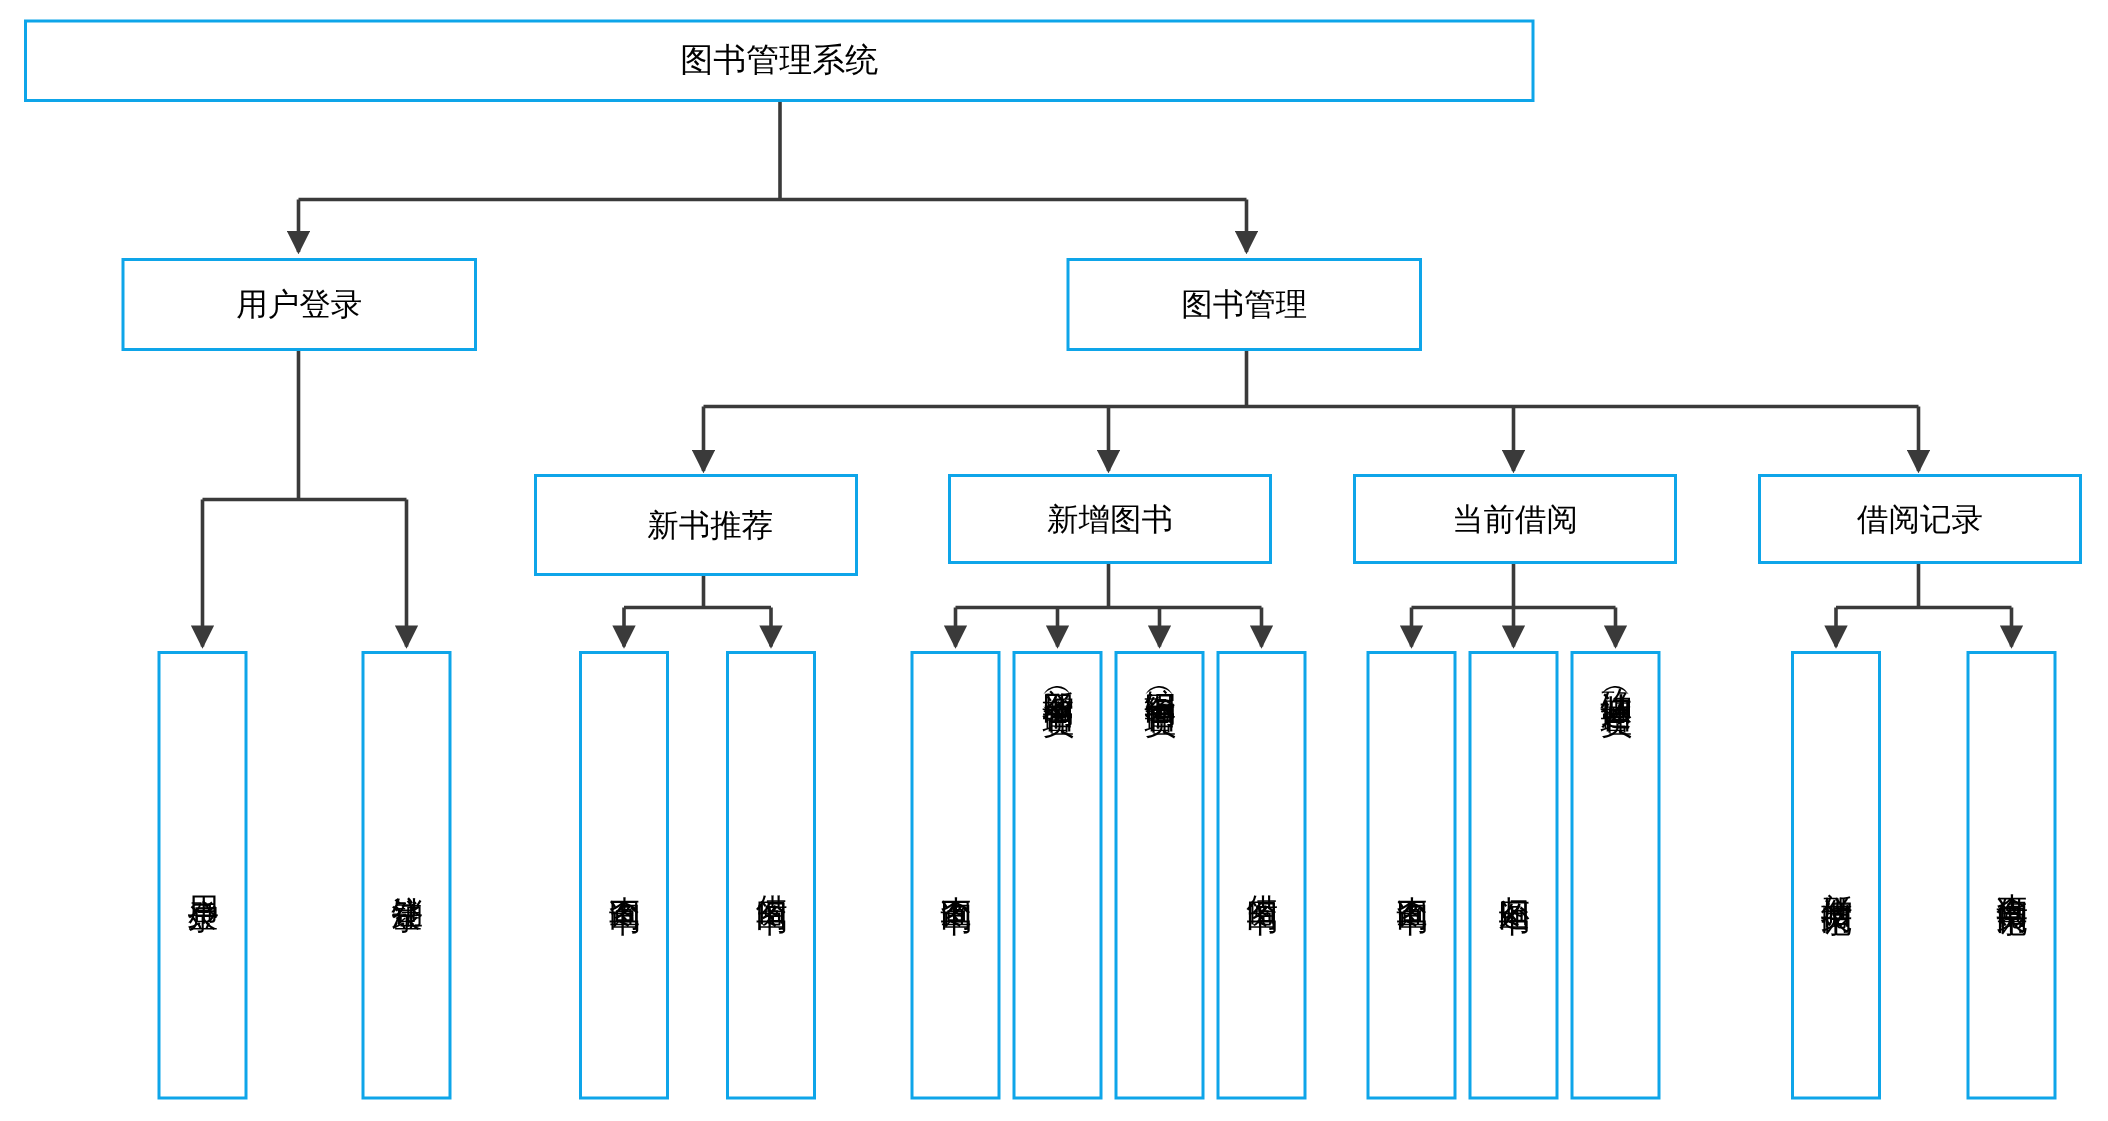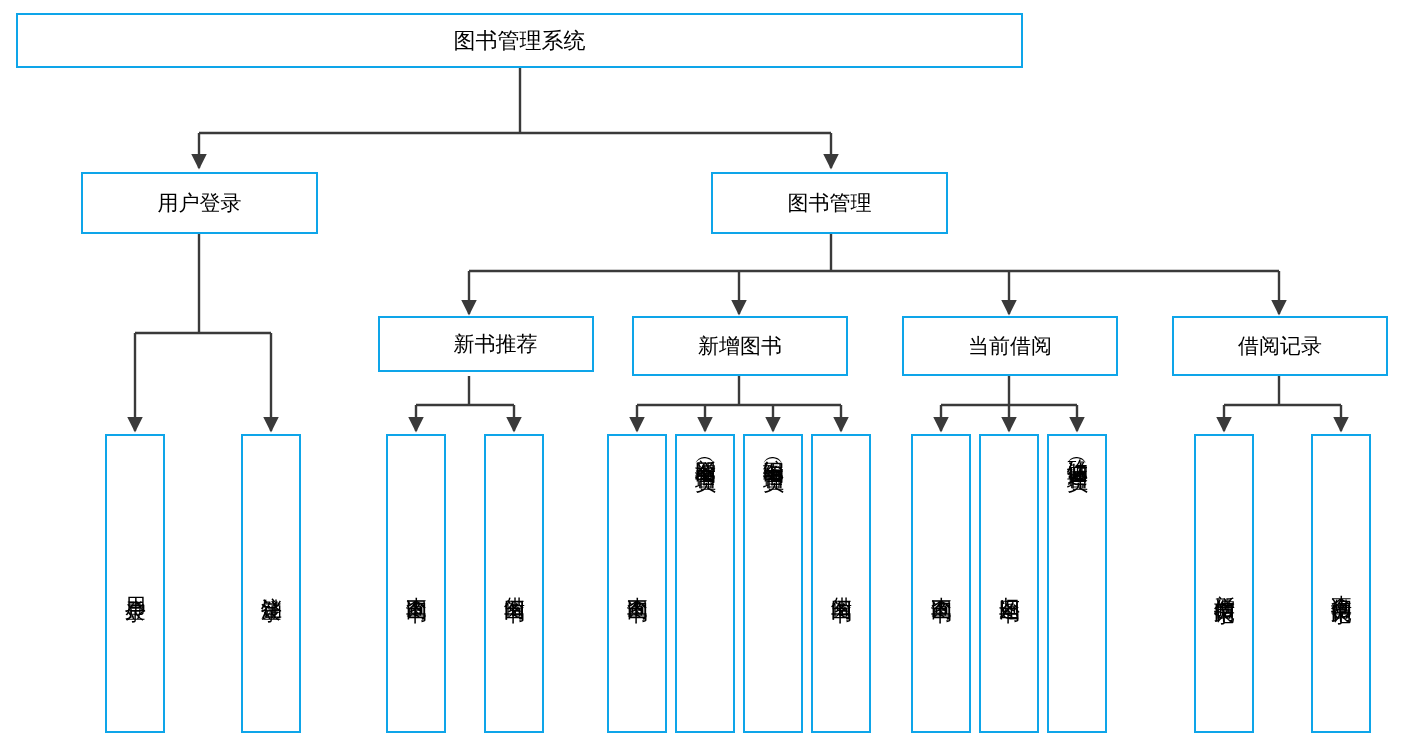--- a/index.html
+++ b/index.html
@@ -138,21 +138,21 @@
     <span class="label">图书管理系统</span>
   </div>
 
   <div class="node horiz" style="left:81px; top:172px; width:237px; height:62px;">
     <span class="label">用户登录</span>
   </div>
   <div class="node horiz" style="left:711px; top:172px; width:237px; height:62px;">
     <span class="label">图书管理</span>
   </div>
 
-  <div class="node horiz" style="left:378px; top:316px; width:216px; height:56px;padding-left:19px;">
+  <div class="node horiz" style="left:356px; top:316px; width:216px; height:68px;padding-left:19px;">
     <span class="label">新书推荐</span>
   </div>
   <div class="node horiz" style="left:632px; top:316px; width:216px; height:60px;">
     <span class="label">新增图书</span>
   </div>
   <div class="node horiz" style="left:1172px; top:316px; width:216px; height:60px;">
     <span class="label">借阅记录</span>
   </div>
   <div class="node horiz" style="left:902px; top:316px; width:216px; height:60px;">
     <span class="label">当前借阅</span>

